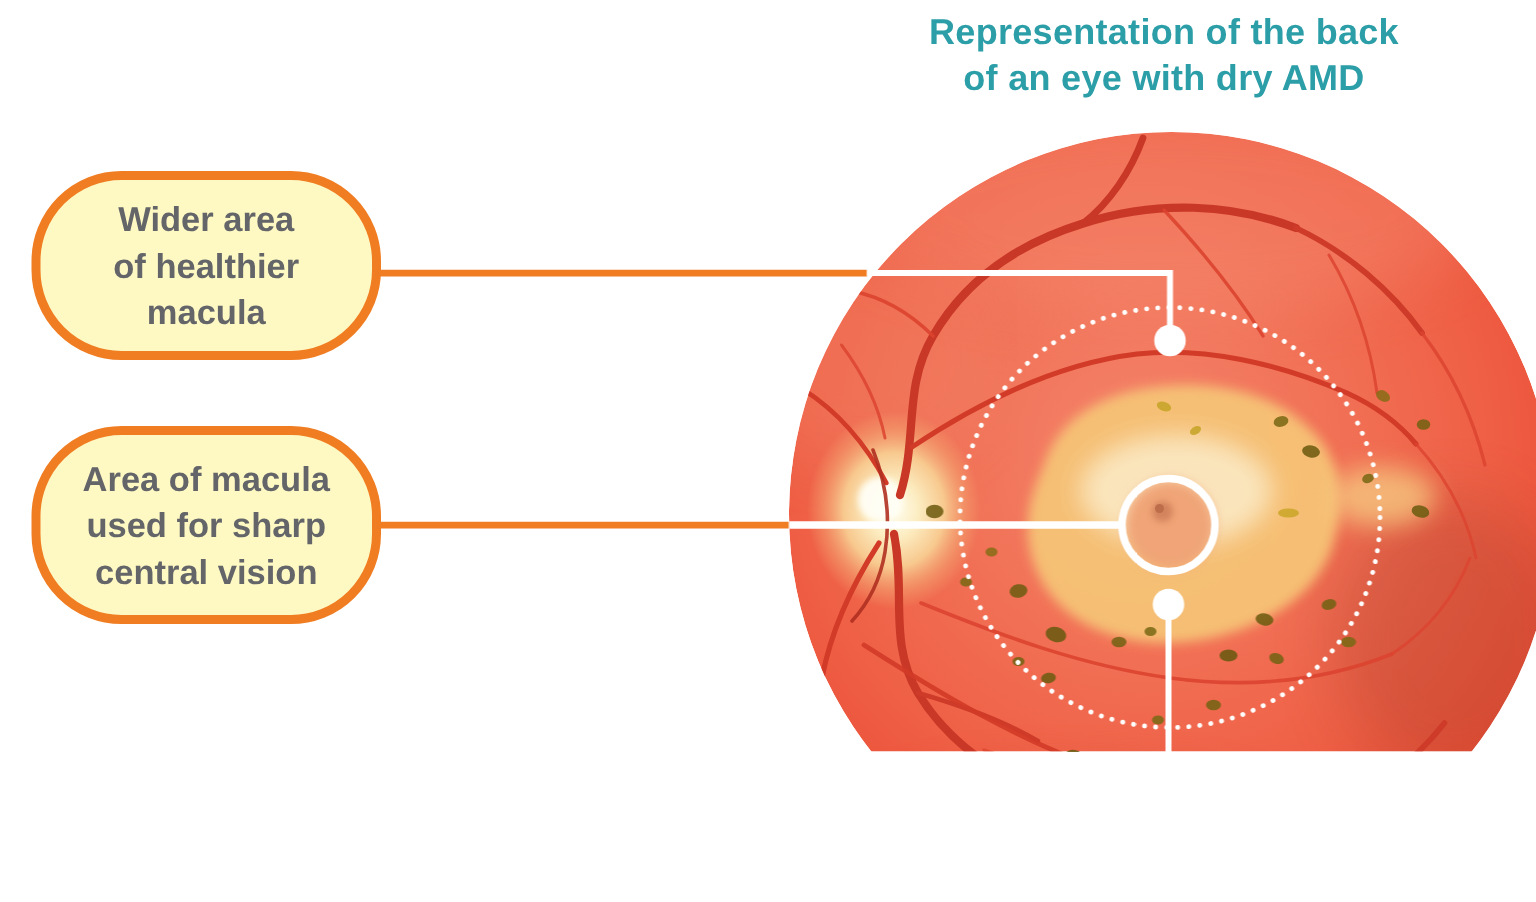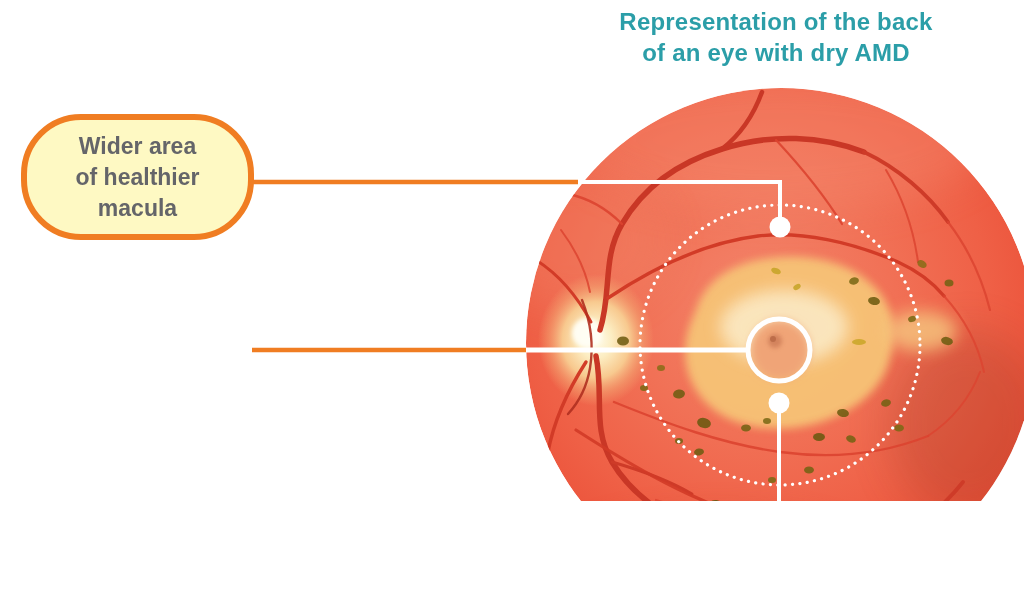--- a/index.html
+++ b/index.html
@@ -33,20 +33,25 @@
 
 <div class="canvas">
 
   <div class="title">Representation of the back
 of an eye with dry AMD</div>
 
   <div class="pill pill-1">
     <span class="pill-text">Wider area
 of healthier
 macula</span>
+  </div>
+  <div class="pill pill-2">
+    <span class="pill-text">Area of macula
+used for sharp
+central vision</span>
   </div>
 
   <svg class="scene" width="1024" height="601" viewBox="0 0 1024 601">
     <defs>
       <clipPath id="eyeClip">
           <circle cx="765" cy="343" r="255"></circle>
         </clipPath>
       <radialGradient id="eyeBase" cx="46%" cy="42%" r="64%">
         <stop offset="0%" stop-color="#F3846B"></stop>
         <stop offset="40%" stop-color="#F17156"></stop>

